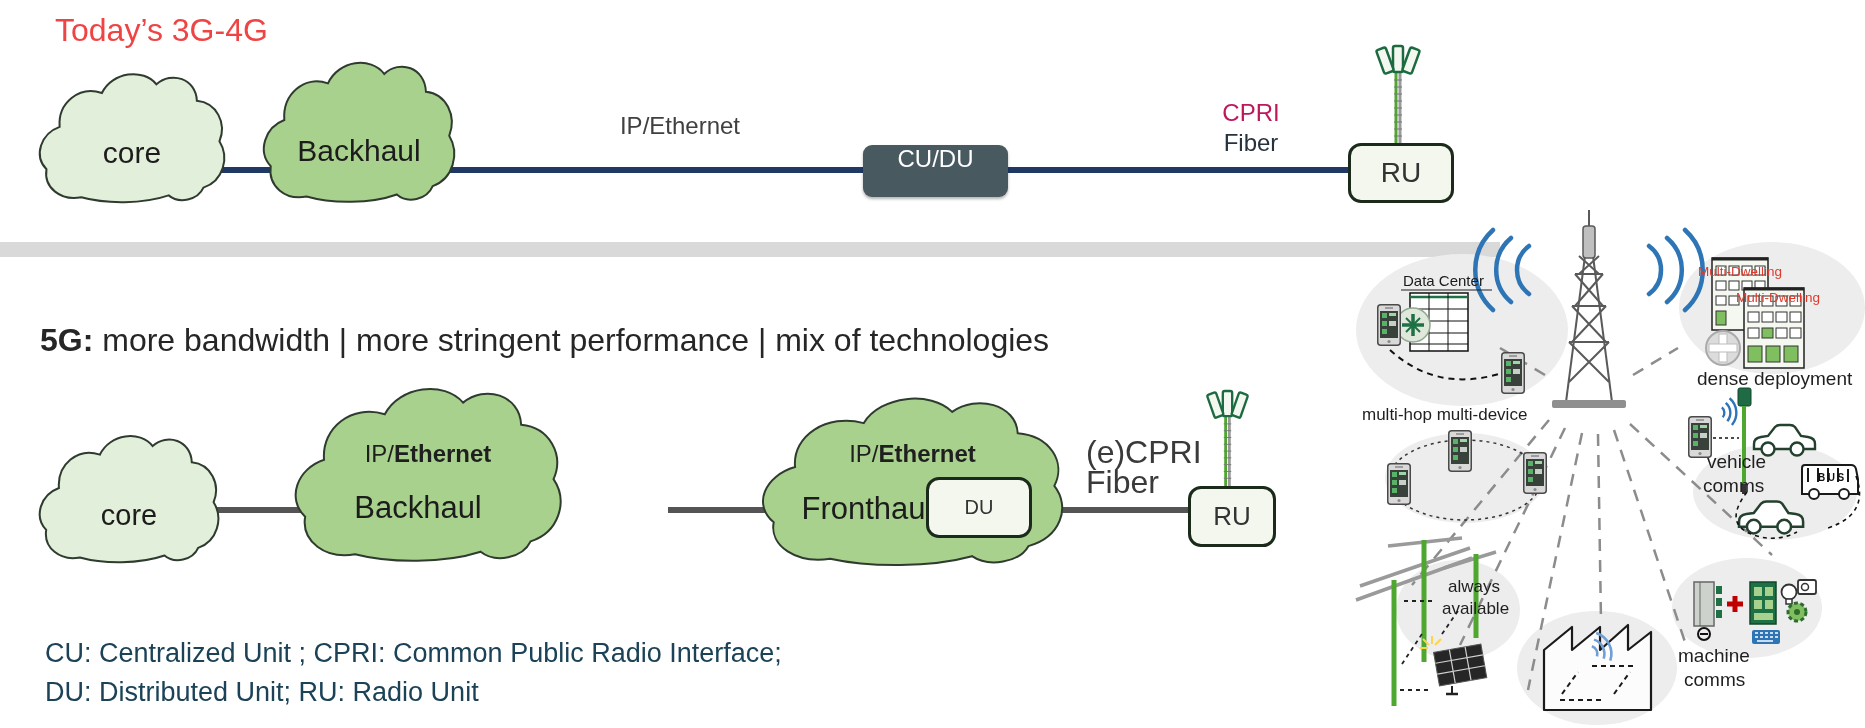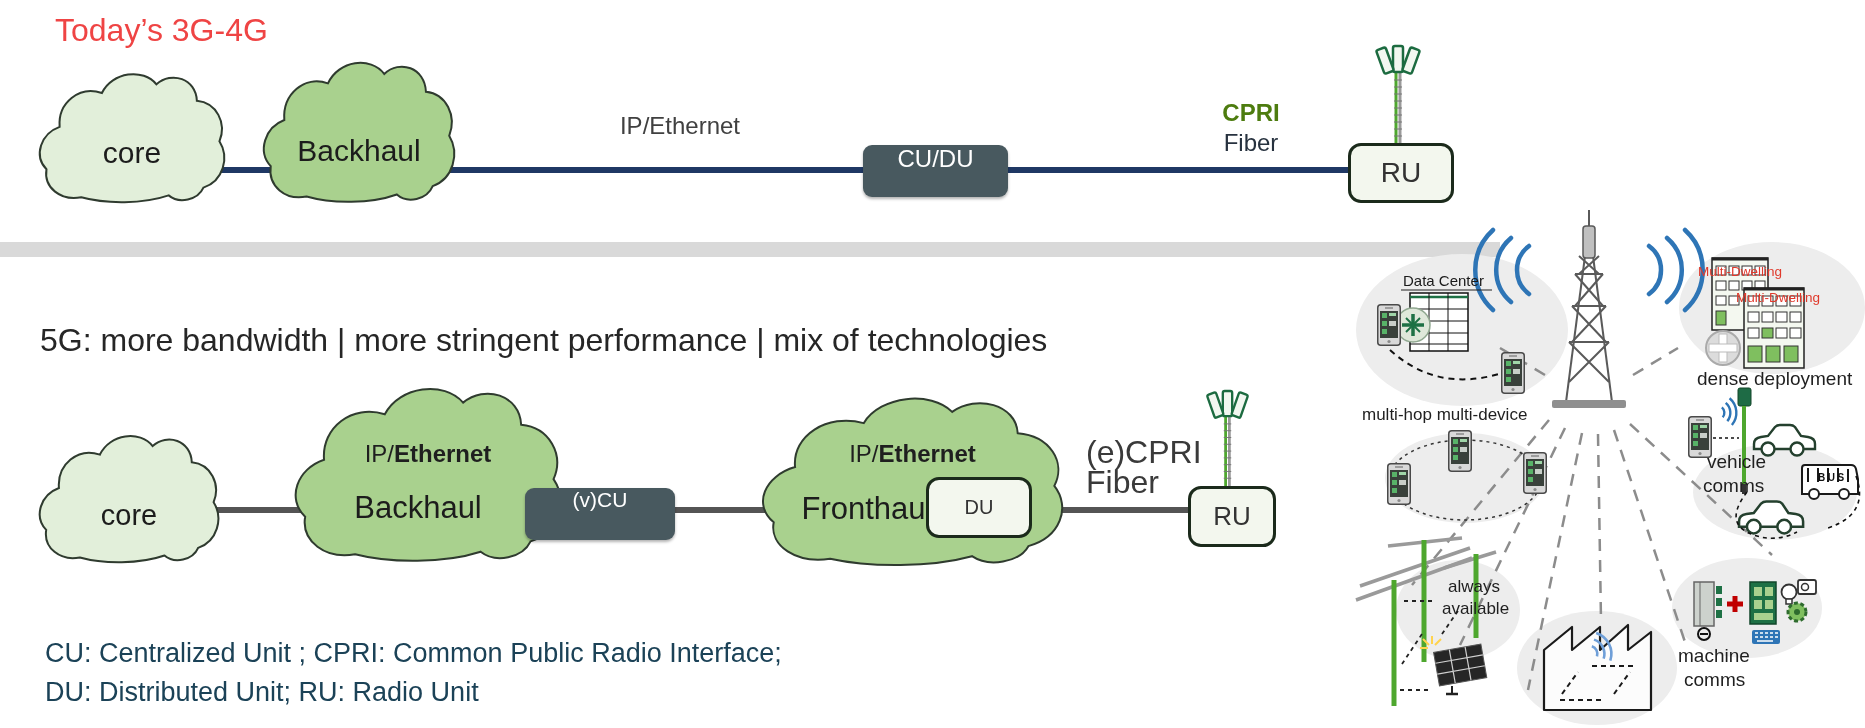--- a/index.html
+++ b/index.html
@@ -1,36 +1,36 @@
 <!DOCTYPE html>
 <html><head>
 <meta charset="utf-8">
 <style>
   html,body{margin:0;padding:0;background:#fff;}
   .slide{position:relative;width:1865px;height:728px;background:#ffffff;overflow:hidden;
          font-family:"Liberation Sans",sans-serif;color:#1c1c1c;}
   .abs{position:absolute;}
   .title{position:absolute;font-size:32px;color:#ef4444;white-space:nowrap;}
-  .title b{font-weight:normal;margin-top:12px;}
+  .title b{font-weight:bold;margin-top:12px;}
   .cloud{position:absolute;}
   .cloud svg{position:absolute;left:0;top:0;width:100%;height:100%;overflow:visible;}
   .cl-label{position:absolute;left:0;width:100%;text-align:center;font-size:30px;color:#1c1c1c;}
   .cl-ip{position:absolute;left:0;width:100%;text-align:center;font-size:24px;color:#1f1f1f;}
   .cl-ip b{font-weight:bold;text-align:center;}
   .hline{position:absolute;height:6px;}
   .navy{background:#1f3864;}
   .grayl{background:#545454;}
   .slatebox{position:absolute;background:#48595f;border-radius:9px;color:#ffffff;
             display:flex;align-items:flex-start;justify-content:center;box-shadow:0 2px 3px rgba(0,0,0,.3);}
   .unitbox{position:absolute;background:#f3f7ee;border:3px solid #1b2a1b;border-radius:13px;
            display:flex;align-items:center;justify-content:center;color:#333333;}
   .divider{position:absolute;background:#d9d9d9;}
   .iplabel{position:absolute;text-align:center;font-size:24px;color:#404040;}
   .cpristack{position:absolute;text-align:center;font-size:24px;line-height:30px;}
-  .cpristack .b1{font-weight:bold;color:#4d7c0f;}
+  .cpristack .b1{font-weight:normal;color:#be185d;}
   .cpristack .b2{color:#27323f;}
   .ecpri{position:absolute;font-size:32px;color:#3a3a3a;white-space:nowrap;}
   .legend{position:absolute;font-size:27px;line-height:39px;color:#1b4257;white-space:nowrap;margin-top:40px;}
   
   .t15{font-family:"Liberation Sans",sans-serif;font-size:15px;fill:#1a1a1a;}
   .t17{font-family:"Liberation Sans",sans-serif;font-size:17px;fill:#1f1f1f;}
   .t19{font-family:"Liberation Sans",sans-serif;font-size:19px;fill:#1f1f1f;}
   .tred{font-family:"Liberation Sans",sans-serif;font-size:13.5px;fill:#e0392b;}
   .tbus{font-family:"Liberation Sans",sans-serif;font-size:10px;font-weight:bold;fill:#111;letter-spacing:2.5px;}
   .cloudshape{vector-effect:non-scaling-stroke;}
@@ -130,23 +130,20 @@
   </div>
 
   <div class="cloud" style="left:293px;top:378px;width:270px;height:188px">
     <svg viewBox="0 0 200 145" preserveAspectRatio="none">
         <use href="#cloudPath" fill="#a9d18e" stroke="#2f3b2f" stroke-width="2"></use>
       </svg>
     <span class="cl-ip" style="top:62px"><span>IP/</span><b>Ethernet</b></span>
     <span class="cl-label" style="top:112px;font-size:31px;left:-10px">Backhaul</span>
   </div>
 
-  <div class="slatebox" style="left:525px;top:488px;width:150px;height:52px;font-size:21px">
-    <span>(v)CU</span>
-  </div>
 
   <div class="cloud" style="left:760px;top:388px;width:305px;height:182px">
     <svg viewBox="0 0 200 145" preserveAspectRatio="none">
         <use href="#cloudPath" fill="#a9d18e" stroke="#2f3b2f" stroke-width="2"></use>
       </svg>
     <span class="cl-ip" style="top:52px"><span>IP/</span><b>Ethernet</b></span>
     <span class="cl-label" style="top:103px;font-size:31px;left:12px;width:190px">Fronthaul</span>
   </div>
 
   <div class="unitbox" style="left:926px;top:477px;width:100px;height:55px;font-size:20px">

